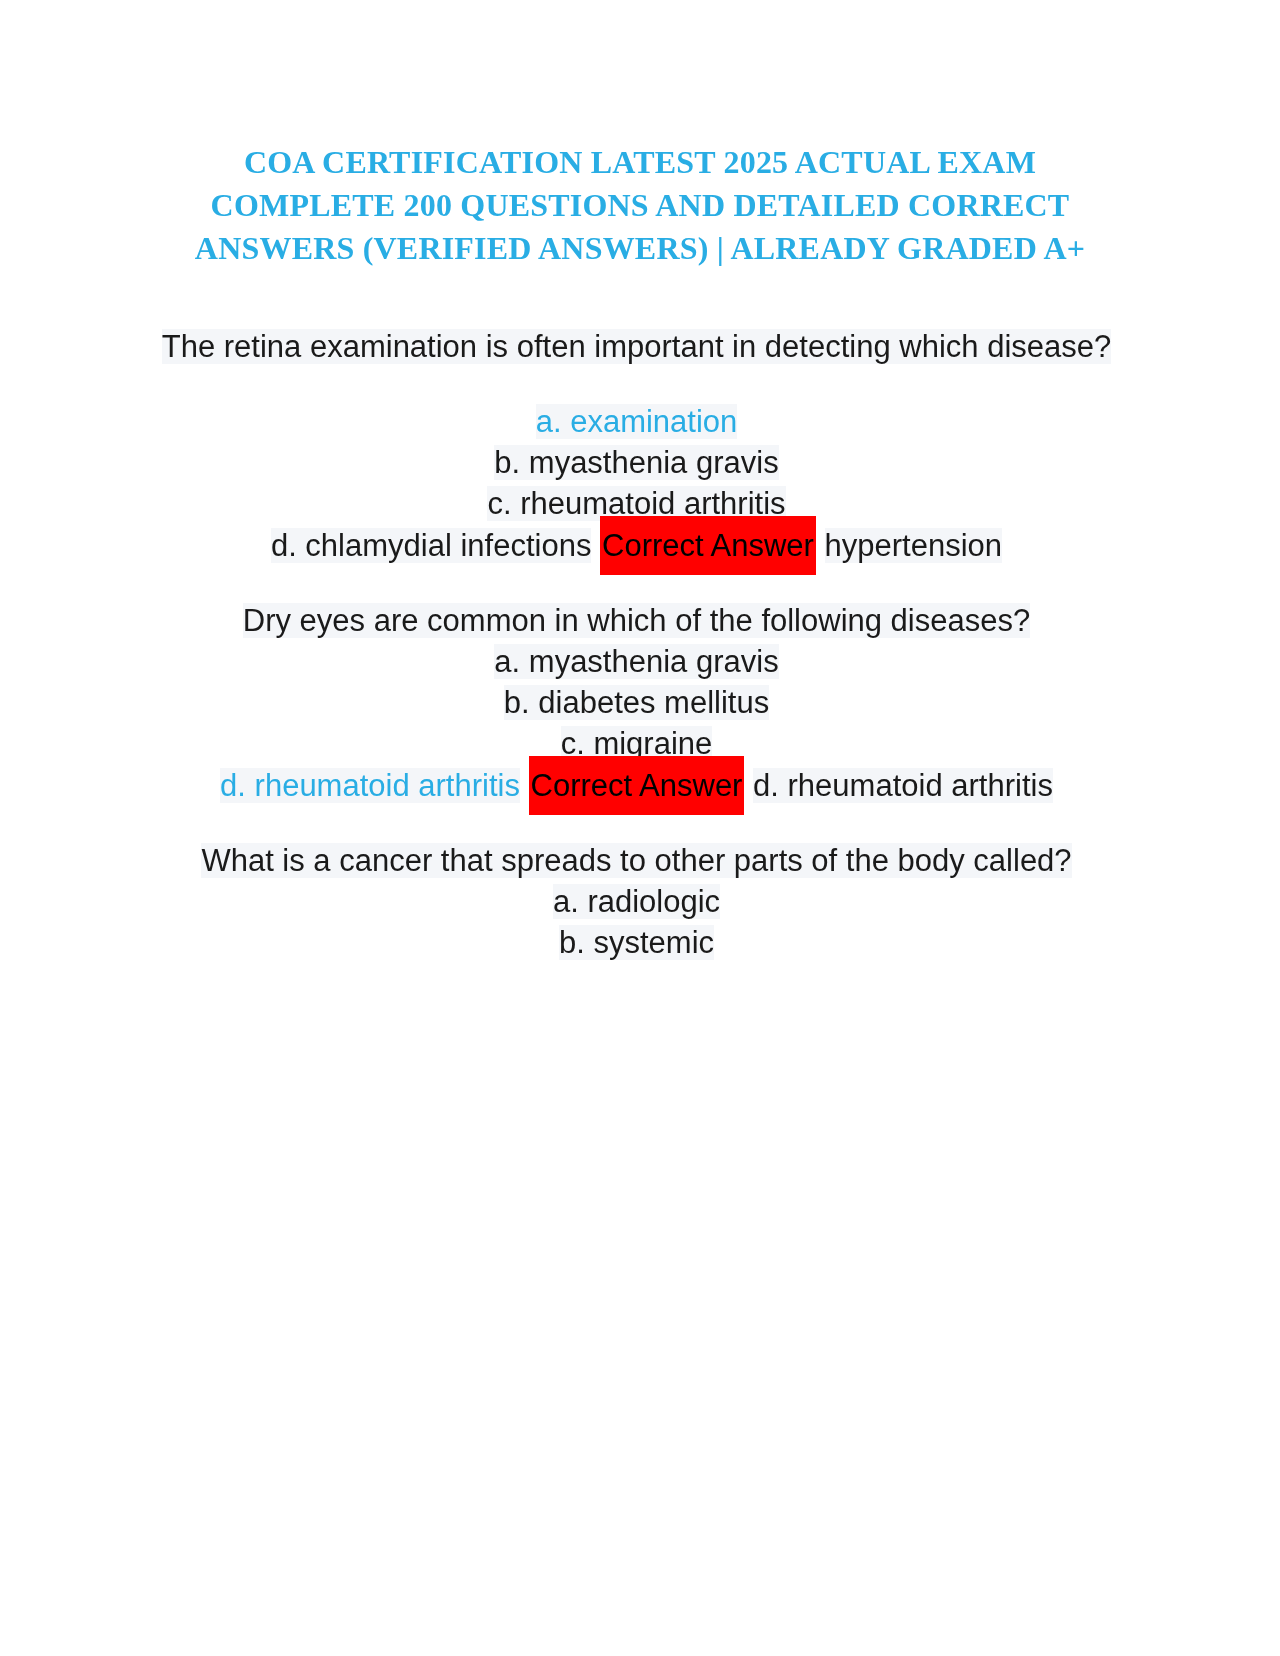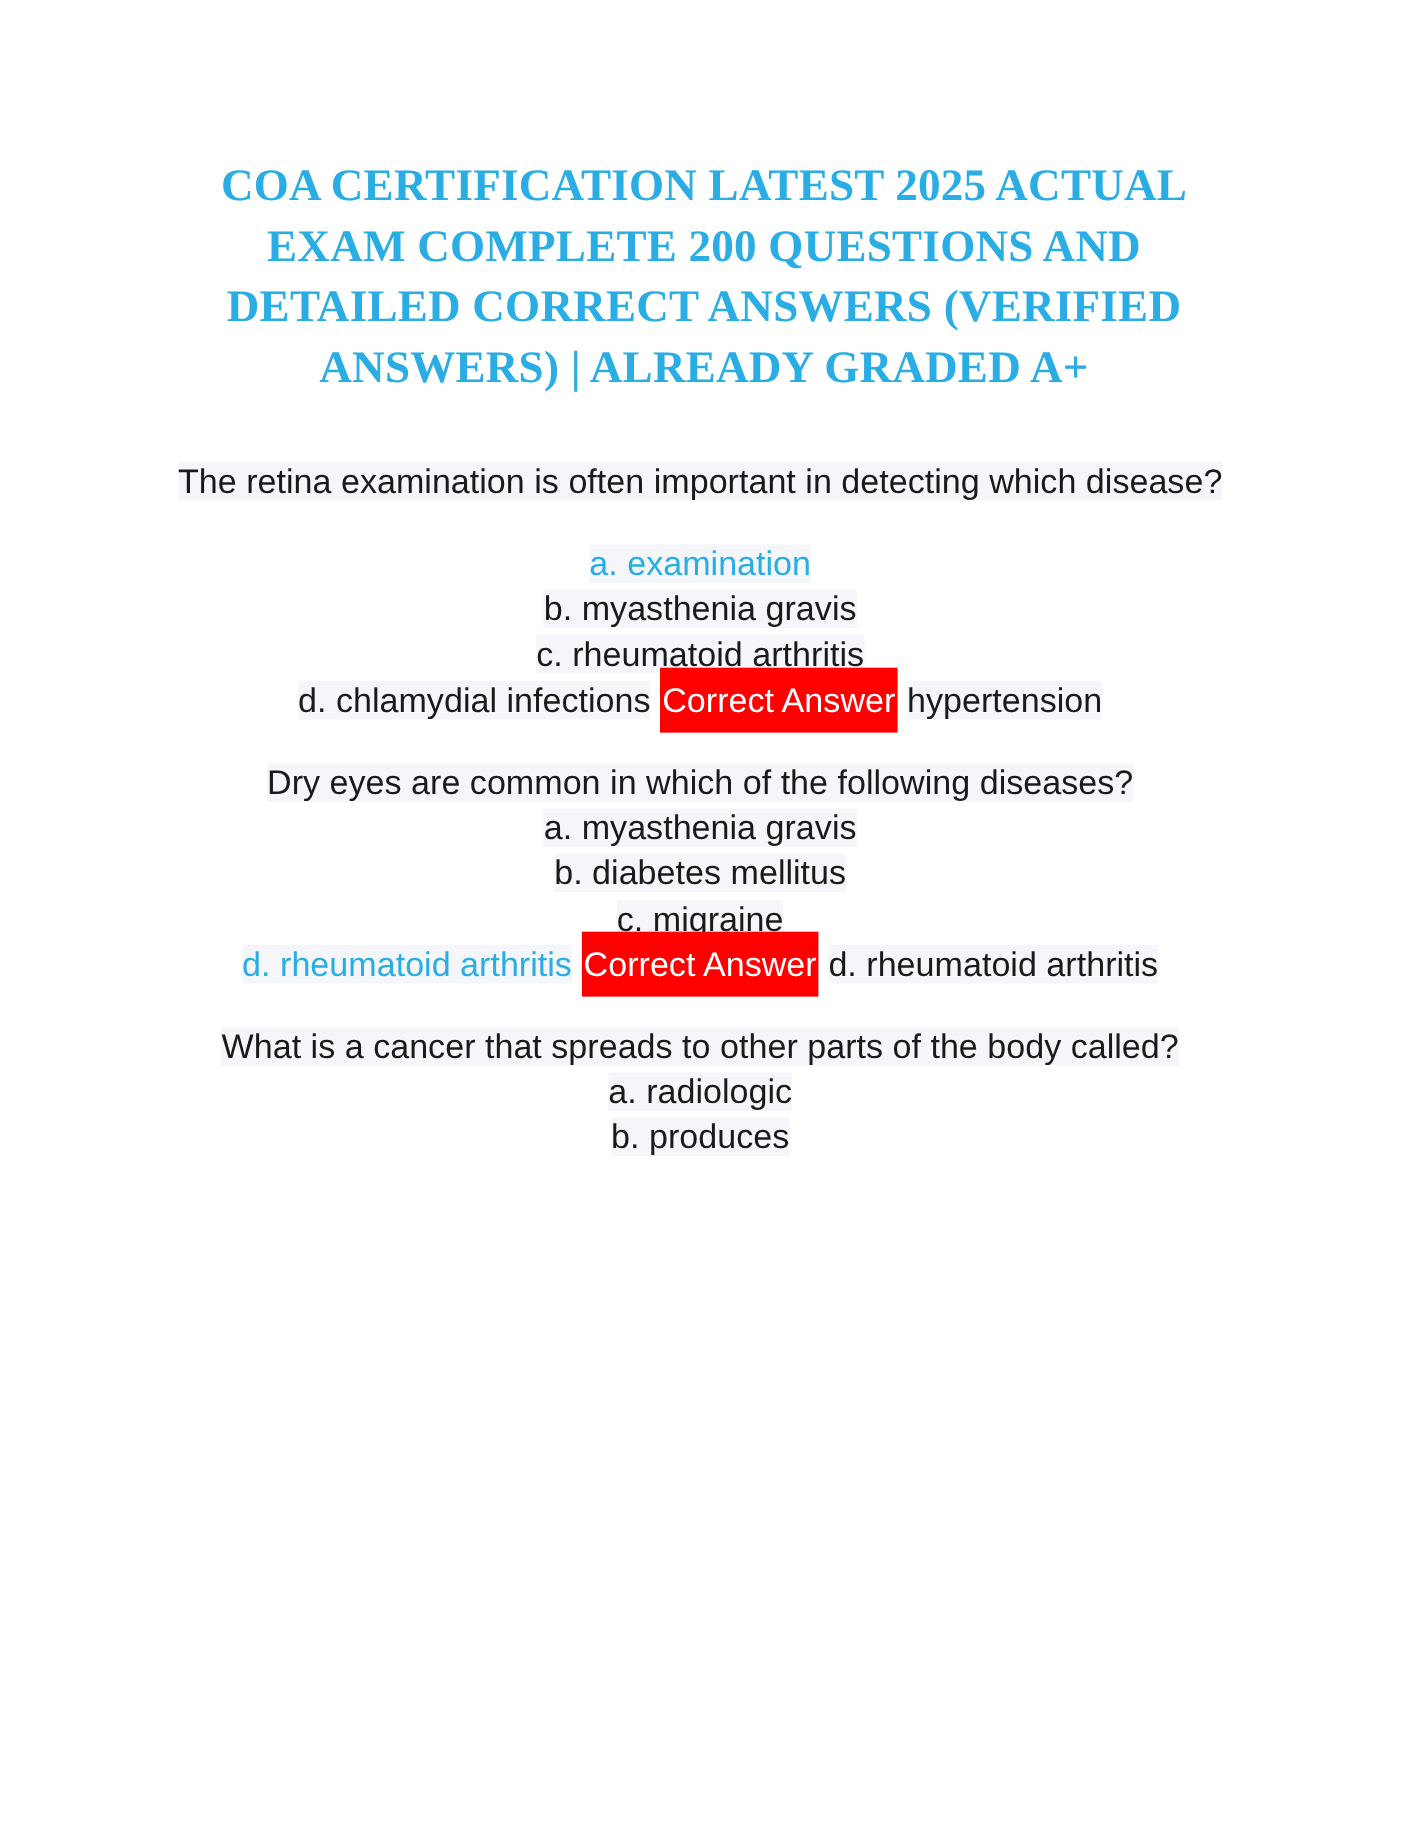--- a/index.html
+++ b/index.html
@@ -13,21 +13,21 @@
     position: relative;
     background: #ffffff;
     box-sizing: border-box;
     overflow: hidden;
     font-family: "Liberation Sans", sans-serif;
   }
   .doc-title {
     font-family: "Liberation Serif", serif;
     font-weight: bold;
     color: #29ade4;
-    font-size: 41px;
+    font-size: 32px;
     line-height: 1.34;
     text-align: center;
     margin: 0;
     padding: 141px 150px 0 150px;
     letter-spacing: 0.2px;
   }
   .body-block {
     padding: 0 150px 0 143px;
     margin-top: 56px;
   }
@@ -42,21 +42,21 @@
     text-align: center;
   }
   .hl {
     background: #f4f6f9;
   }
   .blue {
     color: #29ade4;
   }
   .correct {
     background: #ff0000;
-    color: #ffffff;
+    color: #000000;
     padding: 12px 2px;
     margin-top: 45px;
   }
   .spacer {
     height: 34px;
   }
 </style>
 </head>
 <body>
 
@@ -80,17 +80,17 @@
       <p class="line"><span class="hl">Dry eyes are common in which of the following diseases?</span></p>
       <p class="line"><span class="hl"> a. myasthenia gravis</span></p>
       <p class="line"><span class="hl">b. diabetes mellitus</span></p>
       <p class="line"><span class="hl">c. migraine</span></p>
       <p class="line"><span class="hl blue">d. rheumatoid arthritis</span> <span class="correct">Correct Answer</span> <span class="hl">d. rheumatoid arthritis</span></p>
     </div>
 
     <div class="qa-group">
       <p class="line"><span class="hl">What is a cancer that spreads to other parts of the body called?</span></p>
       <p class="line"><span class="hl">a. radiologic</span></p>
-      <p class="line"><span class="hl">b. produces</span></p>
+      <p class="line"><span class="hl">b. systemic</span></p>
     </div>
 
   </div>
 </div>
 
 </body></html>

